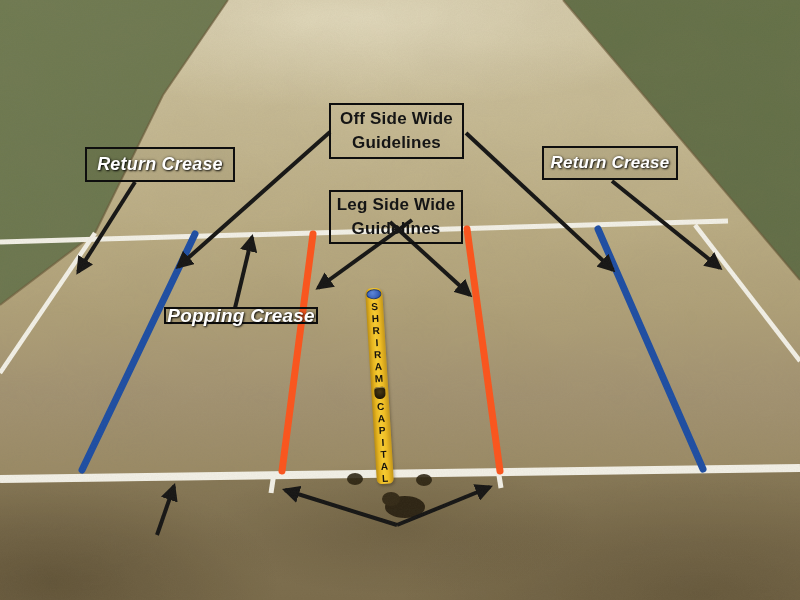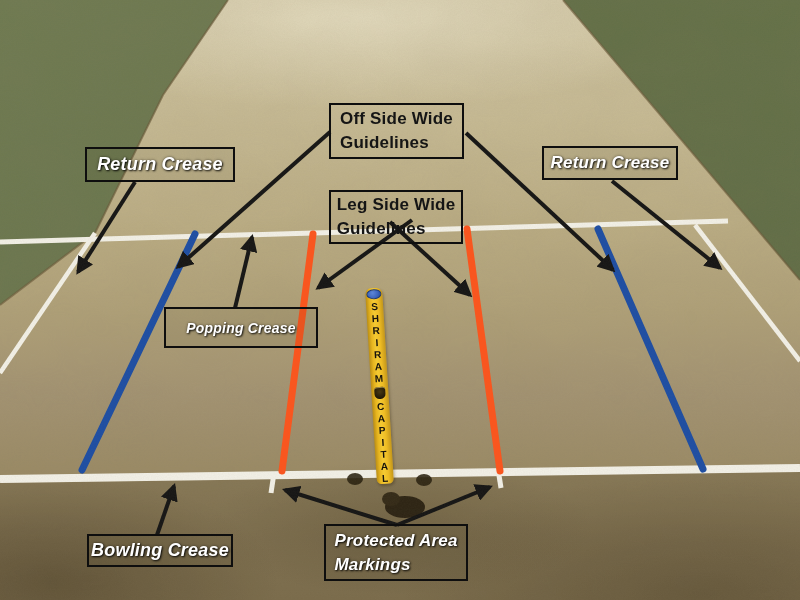--- a/index.html
+++ b/index.html
@@ -18,31 +18,31 @@
     background:linear-gradient(155deg,#6e7a51 0%,#66734b 55%,#5d6b45 100%);
     clip-path:polygon(0 0,28.5% 0,20.4% 15.8%,11.9% 38.8%,0 50.8%);
   }
   .grass.right{
     background:linear-gradient(205deg,#647148 0%,#5c6a44 50%,#556340 100%);
     clip-path:polygon(70.4% 0,100% 0,100% 46.7%);
   }
   svg.overlay{position:absolute;left:0;top:0;}
   .lbl{
     position:absolute;display:flex;align-items:center;justify-content:center;
-    border:2px solid #0e0e0e;font-weight:bold;
+    border:2px solid #0e0e0e;font-weight:bold;text-align:center;
     white-space:pre-line;box-sizing:border-box;background:rgba(70,60,40,.08);
     letter-spacing:.2px;
   }
   .lbl.light{color:#ffffff;text-shadow:1px 1px 2px rgba(0,0,0,.85),0 0 3px rgba(0,0,0,.45);font-style:italic;}
   .lbl.dark{color:#151515;background:transparent;}
   #lbl-return-left {left:85px;top:147px;width:150px;height:35px;font-size:18px;}
   #lbl-return-right{left:542px;top:146px;width:136px;height:34px;font-size:17px;}
   #lbl-off-side    {left:329px;top:103px;width:135px;height:56px;font-size:17px;line-height:24px;}
   #lbl-leg-side    {left:329px;top:166px;width:134px;height:54px;font-size:17px;line-height:24px;margin-top:24px;}
-  #lbl-popping     {left:164px;top:307px;width:154px;height:41px;font-size:14px;}
+  #lbl-popping     {left:164px;top:307px;width:154px;height:17px;font-size:19px;}
   #lbl-bowling     {left:87px;top:534px;width:146px;height:33px;font-size:18px;}
   #lbl-protected   {left:324px;top:524px;width:144px;height:57px;font-size:17px;line-height:24px;}
   #stump{
     position:absolute;left:371px;top:288px;width:17px;height:196px;
     transform:rotate(-3.5deg);transform-origin:50% 50%;
     background:linear-gradient(90deg,#b98d15 0%,#e7b51f 22%,#f4ca33 45%,#eebc24 70%,#c3961a 100%);
     border-radius:6px 6px 5px 5px;box-shadow:1px 2px 3px rgba(40,30,10,.35);
     display:flex;flex-direction:column;align-items:center;
   }
   #stump-cap{
@@ -142,16 +142,13 @@
     <div class="stump-word">CAPITAL</div>
   </div>
 
   <div class="lbl light" id="lbl-return-left">Return Crease</div>
   <div class="lbl light" id="lbl-return-right">Return Crease</div>
   <div class="lbl dark" id="lbl-off-side">Off Side Wide
 Guidelines</div>
   <div class="lbl dark" id="lbl-leg-side">Leg Side Wide
 Guidelines</div>
   <div class="lbl light" id="lbl-popping">Popping Crease</div>
-  <div class="lbl light" id="lbl-bowling">Bowling Crease</div>
-  <div class="lbl light" id="lbl-protected">Protected Area
-Markings</div>
 </div>
 
 </body></html>

